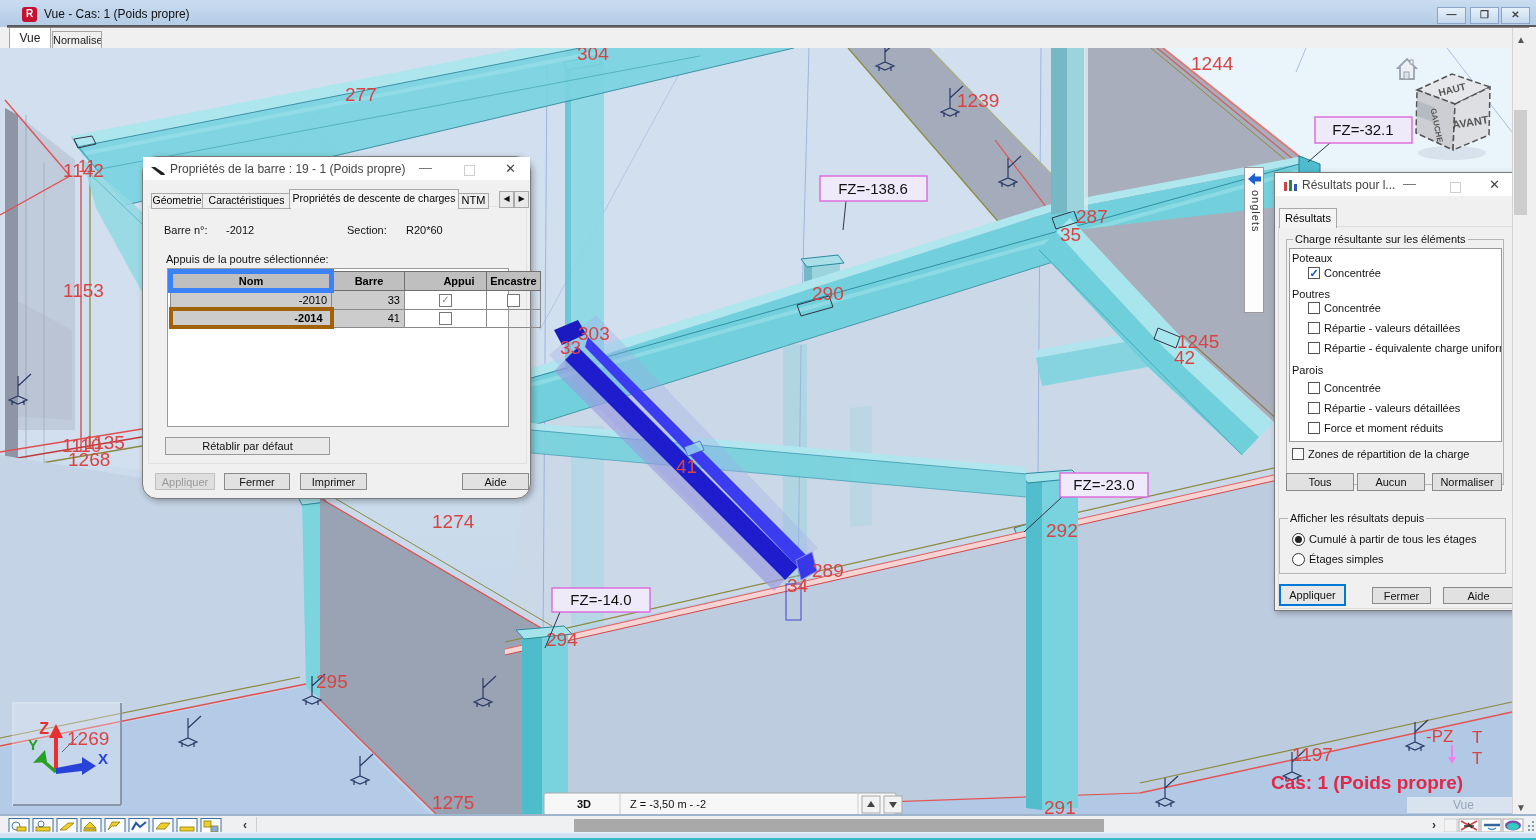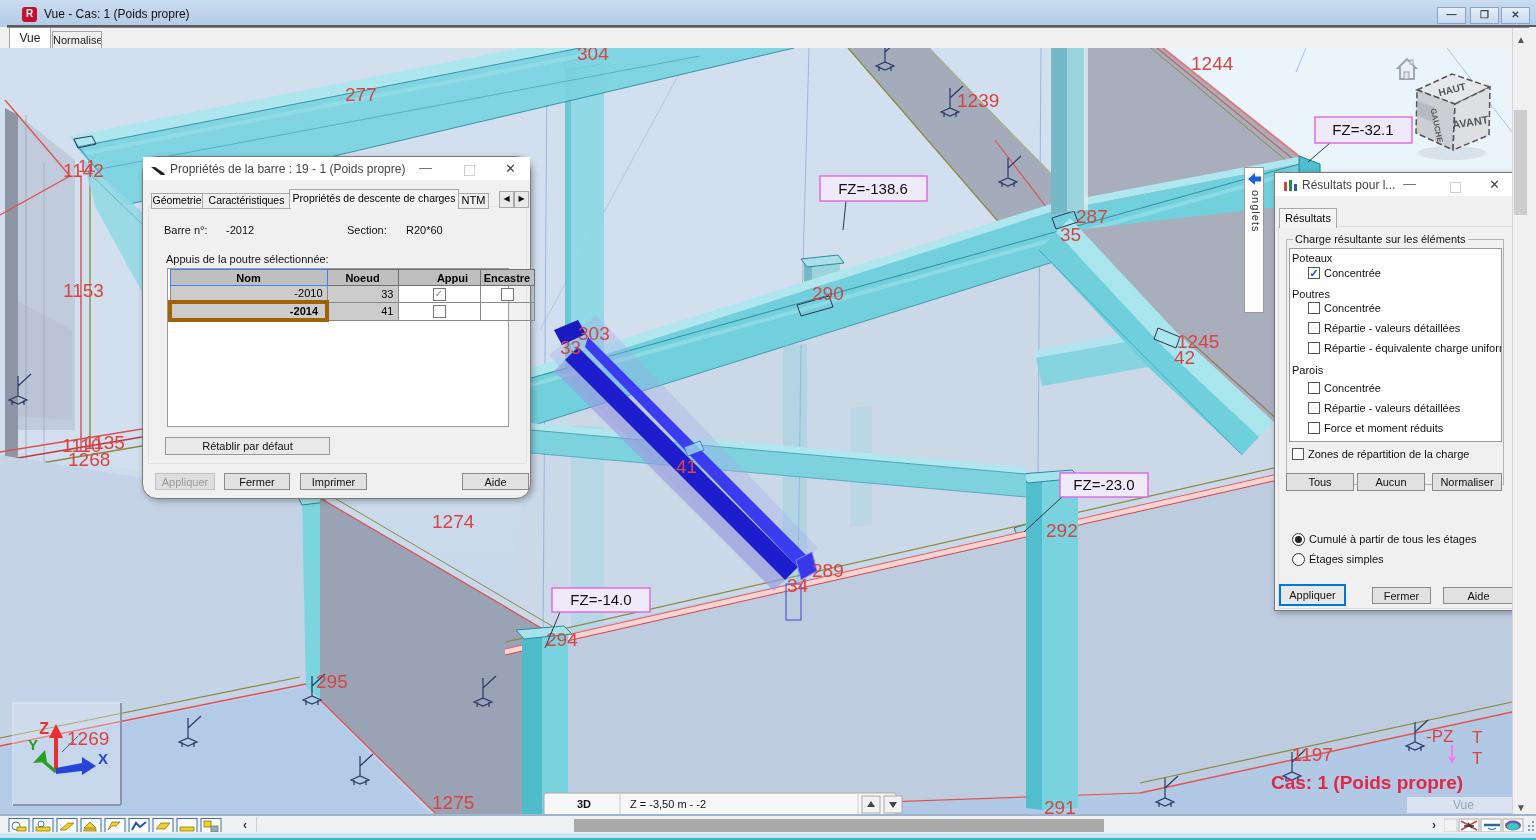--- a/index.html
+++ b/index.html
@@ -336,22 +336,22 @@
   <div class="abs" style="left:371px;top:34px;width:13px;height:15px;background:#e8e8e8;border:1px solid #a9a9a9;font-size:8px;text-align:center;line-height:14px;color:#111;">▶</div>
   <div class="lbl" style="left:21px;top:67px;">Barre n°:</div>
   <div class="lbl" style="left:83px;top:67px;">-2012</div>
   <div class="lbl" style="left:204px;top:67px;">Section:</div>
   <div class="lbl" style="left:263px;top:67px;">R20*60</div>
   <div class="lbl" style="left:23px;top:96px;">Appuis de la poutre sélectionnée:</div>
   <div class="abs" style="left:24px;top:111px;width:340px;height:157px;border:1px solid #9a9a9a;background:#fff;">
     <table style="border-collapse:collapse;font-size:11px;width:325px;table-layout:fixed;">
       <tbody>
           <tr style="height:16px;background:#bfbfbf;font-weight:bold;text-align:center;">
-        <td style="width:154px;border:1px solid #3b82f6;">Nom</td>
-        <td style="width:68px;border:1px solid #6f6f6f;">Noeud</td>
+        <td style="width:154px;border:5px solid #3b82f6;">Nom</td>
+        <td style="width:68px;border:1px solid #6f6f6f;">Barre</td>
         <td style="width:52px;border:1px solid #6f6f6f;padding-left:28px;">Appui</td>
         <td style="width:51px;border:1px solid #6f6f6f;">Encastre</td>
       </tr>
       <tr style="height:16px;">
         <td style="background:#ccc;border:1px solid #8a8a8a;text-align:right;padding-right:4px;">-2010</td>
         <td style="background:#ccc;border:1px solid #8a8a8a;text-align:right;padding-right:4px;">33</td>
         <td style="border:1px solid #8a8a8a;text-align:center;"><span class="cbx c">✓</span></td>
         <td style="border:1px solid #8a8a8a;text-align:center;"><span class="cbx"></span></td>
       </tr>
       <tr style="height:16px;">
@@ -401,20 +401,23 @@
     <div class="lbl" style="left:49px;top:209px;">Concentrée</div>
   <div class="cb" style="left:33px;top:229px;"></div>
     <div class="lbl" style="left:49px;top:229px;">Répartie - valeurs détaillées</div>
   <div class="cb" style="left:33px;top:249px;"></div>
     <div class="lbl" style="left:49px;top:249px;">Force et moment réduits</div>
   <div class="cb" style="left:17px;top:275px;"></div>
     <div class="lbl" style="left:33px;top:275px;">Zones de répartition de la charge</div>
   <div class="btn" style="left:11px;top:300px;width:68px;height:18px;line-height:17px;border-color:#8a8a8a;">Tous</div>
   <div class="btn" style="left:82px;top:300px;width:68px;height:18px;line-height:17px;border-color:#8a8a8a;">Aucun</div>
   <div class="btn" style="left:157px;top:300px;width:70px;height:18px;line-height:17px;border-color:#8a8a8a;">Normaliser</div>
+  <fieldset class="abs" style="left:4px;top:339px;width:225px;height:60px;border:1px solid #b5b5b5;padding:0;margin:0;">
+    <legend style="font-size:11px;margin-left:8px;padding:0 2px;color:#111;">Afficher les résultats depuis</legend>
+  </fieldset>
   <div class="abs" style="left:17px;top:360px;width:11px;height:11px;border:1px solid #333;border-radius:50%;background:#fff;"></div>
   <div class="abs" style="left:20px;top:363px;width:7px;height:7px;border-radius:50%;background:#222;"></div>
   <div class="lbl" style="left:34px;top:360px;">Cumulé à partir de tous les étages</div>
   <div class="abs" style="left:17px;top:380px;width:11px;height:11px;border:1px solid #333;border-radius:50%;background:#fff;"></div>
   <div class="lbl" style="left:34px;top:380px;">Étages simples</div>
   <div class="btn" style="left:4px;top:411px;width:67px;height:22px;line-height:19px;border:2px solid #0078d7;background:#e8e8e8;">Appliquer</div>
   <div class="btn" style="left:97px;top:414px;width:59px;height:17px;line-height:16px;border-color:#8a8a8a;">Fermer</div>
   <div class="btn" style="left:168px;top:414px;width:71px;height:17px;line-height:16px;border-color:#8a8a8a;">Aide</div>
 </div>
 <div class="abs" id="onglets" style="left:1244px;top:167px;width:20px;height:146px;background:#fdfdfd;border:1px solid #9a9a9a;box-sizing:border-box;">

